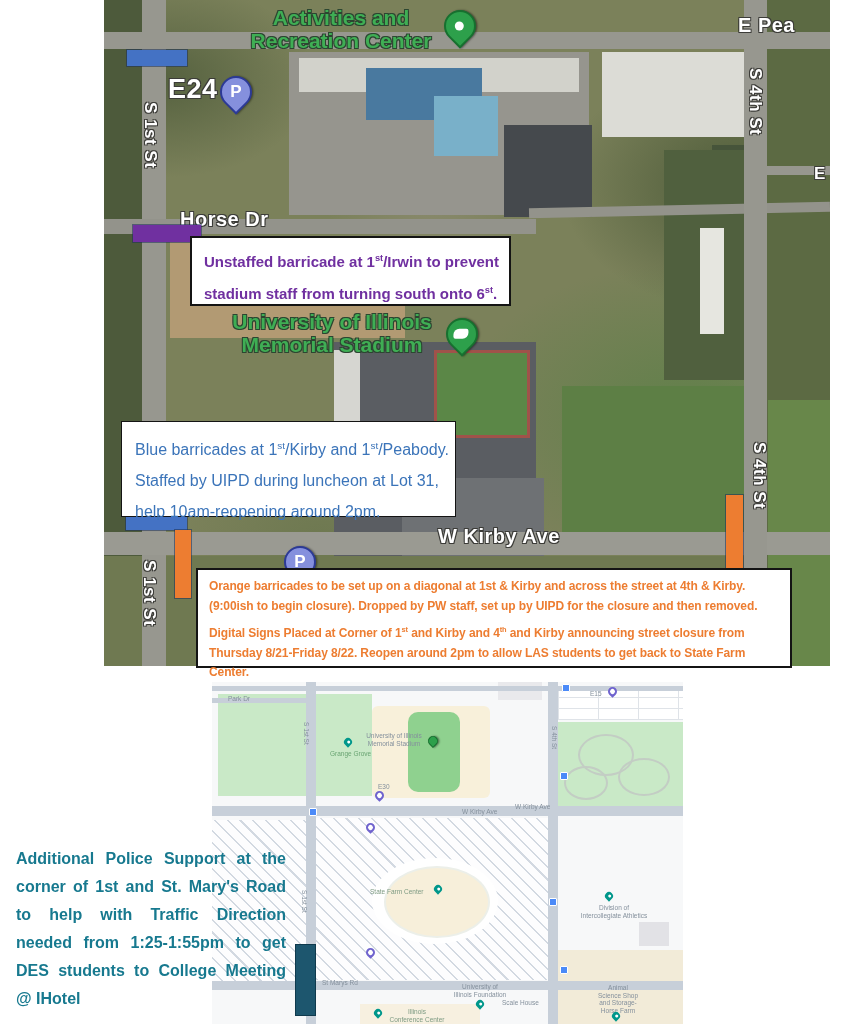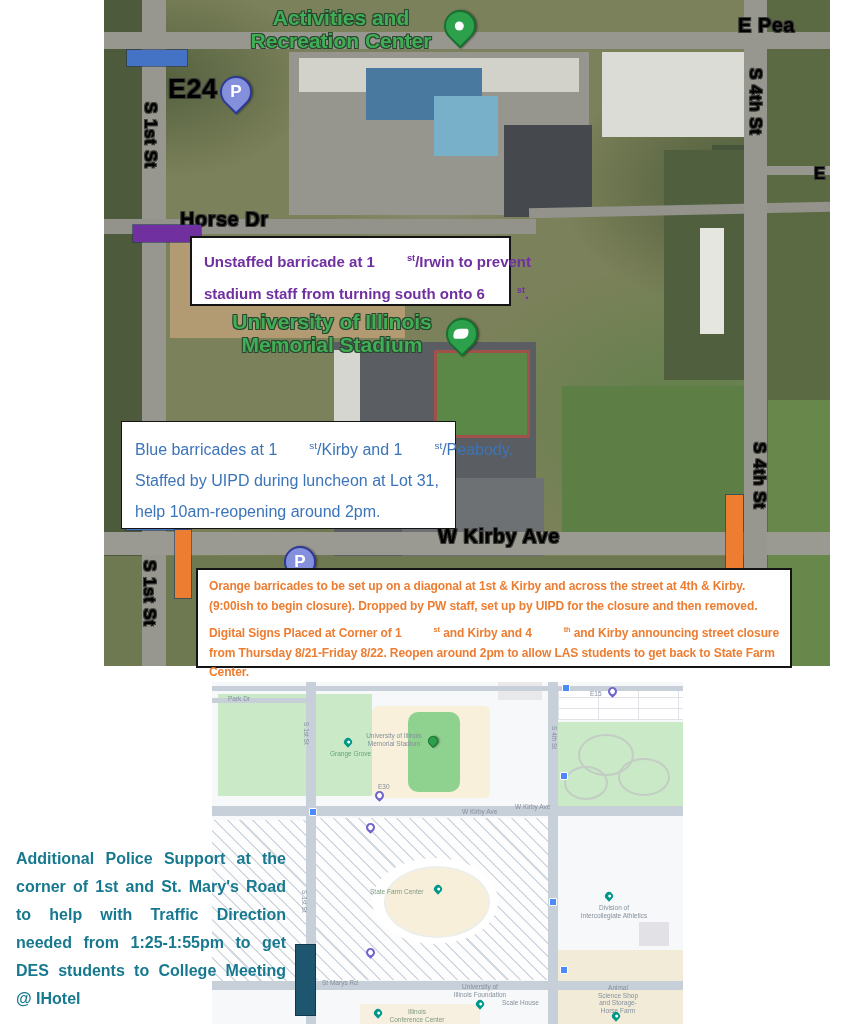--- a/index.html
+++ b/index.html
@@ -11,39 +11,39 @@
   #sat-terrain{left:0;top:0;width:726px;height:666px;filter:blur(0.7px);
     background-color:#7b815a;
     background-image:
       radial-gradient(220px 140px at 8% 12%, #55613f 0%, rgba(85,97,63,0) 70%),
       radial-gradient(260px 180px at 88% 28%, #4c5a38 0%, rgba(76,90,56,0) 70%),
       radial-gradient(300px 200px at 80% 62%, #61804a 0%, rgba(97,128,74,0) 75%),
       radial-gradient(200px 160px at 30% 82%, #6d7850 0%, rgba(109,120,80,0) 70%),
       radial-gradient(240px 120px at 55% 92%, #75825a 0%, rgba(117,130,90,0) 75%),
       radial-gradient(150px 100px at 45% 30%, #8a8a6e 0%, rgba(138,138,110,0) 70%);}
   .road{background:#97978f;}
-  .slabel{color:#000000;font-weight:700;font-size:17px;letter-spacing:.5px;white-space:nowrap;
+  .slabel{color:#ffffff;font-weight:700;font-size:17px;letter-spacing:.5px;white-space:nowrap;
     text-shadow:-1px -1px 0 #3c3c38,1px -1px 0 #3c3c38,-1px 1px 0 #3c3c38,1px 1px 0 #3c3c38;}
   .vert{writing-mode:vertical-rl;}
   .glabel{color:#3fae54;font-weight:700;font-size:21px;line-height:23px;text-align:center;white-space:nowrap;
     text-shadow:-1px -1px 0 #2c4631,1px -1px 0 #2c4631,-1px 1px 0 #2c4631,1px 1px 0 #2c4631;}
   .gpin{width:28px;height:28px;background:#2da04b;border:2px solid #17702f;
     border-radius:50% 50% 50% 0;transform:rotate(-45deg);box-shadow:1px 1px 2px rgba(0,0,0,.45);}
   .gpin .dot{position:absolute;left:9px;top:9px;width:9px;height:9px;background:#fff;border-radius:50%;}
   .gpin .stad{position:absolute;left:6px;top:8px;width:15px;height:10px;background:#fff;
     border-radius:6px 2px 6px 2px;transform:rotate(45deg);}
   .ppin{width:28px;height:28px;background:#8590dd;border:2px solid #2c3a96;
     border-radius:50% 50% 50% 0;transform:rotate(-45deg);box-shadow:1px 1px 2px rgba(0,0,0,.4);}
   .ppin .pl{position:absolute;left:0;top:0;width:28px;height:28px;transform:rotate(45deg);
     color:#fff;font-weight:700;font-size:17px;text-align:center;line-height:27px;}
   .barricade{box-shadow:0 0 0 1px rgba(30,50,90,.55);}
   
   .note{background:#fff;border:2px solid #141414;z-index:10;box-sizing:border-box;}
   .note .line{white-space:nowrap;}
-  sup{font-size:.62em;margin-left:32px;}
+  sup{font-size:.62em;}
   #note-purple{color:#7030a0;font-weight:700;font-size:15px;line-height:29px;padding:6px 12px;}
   #note-blue{color:#3b74b9;font-size:16px;line-height:31px;padding:8px 13px;border-width:1px;}
   #note-orange{color:#ed7d31;font-weight:700;font-size:12px;line-height:19.5px;padding:7px 11px;letter-spacing:-.1px;}
   #note-orange .para2{margin-top:4px;}
   #note-teal{position:absolute;color:#17798f;font-weight:700;font-size:16px;line-height:28px;
     text-align:justify;z-index:7;}
   
   #botmap{left:212px;top:682px;width:471px;height:342px;background:#f7f8f9;overflow:hidden;}
   .brd{background:#c7cfd9;}
   .green{background:#c9e9c7;}
@@ -134,21 +134,21 @@
     <div class="abs barricade" style="left:22px;top:514px;width:61px;height:16px;background:#4472c4;z-index:5;"></div>
     <div class="abs barricade" style="left:71px;top:530px;width:16px;height:68px;background:#ed7d31;z-index:5;"></div>
     <div class="abs barricade" style="left:622px;top:495px;width:17px;height:73px;background:#ed7d31;z-index:5;"></div>
   </div>
 
   <div class="abs note" id="note-purple" style="left:190px;top:236px;width:321px;height:70px;">
     <div class="line"><span>Unstaffed barricade at 1</span><sup>st</sup><span>/Irwin to prevent</span></div>
     <div class="line"><span>stadium staff from turning south onto 6</span><sup>st</sup><span>.</span></div>
   </div>
 
-  <div class="abs note" id="note-blue" style="left:121px;top:421px;width:335px;height:108px;">
+  <div class="abs note" id="note-blue" style="left:121px;top:421px;width:335px;height:96px;">
     <div class="line"><span>Blue barricades at 1</span><sup>st</sup><span>/Kirby and 1</span><sup>st</sup><span>/Peabody.</span></div>
     <div class="line">Staffed by UIPD during luncheon at Lot 31,</div>
     <div class="line">help 10am-reopening around 2pm.</div>
   </div>
 
   <div class="abs note" id="note-orange" style="left:196px;top:568px;width:596px;height:100px;">
     <div class="para1">Orange barricades to be set up on a diagonal at 1st &amp; Kirby and across the street at 4th &amp; Kirby. (9:00ish to begin closure). Dropped by PW staff, set up by UIPD for the closure and then removed.</div>
     <div class="para2"><span>Digital Signs Placed at Corner of 1</span><sup>st</sup><span> and Kirby and 4</span><sup>th</sup><span> and Kirby announcing street closure from Thursday 8/21-Friday 8/22.  Reopen around 2pm to allow LAS students to get back to State Farm Center.</span></div>
   </div>
 

